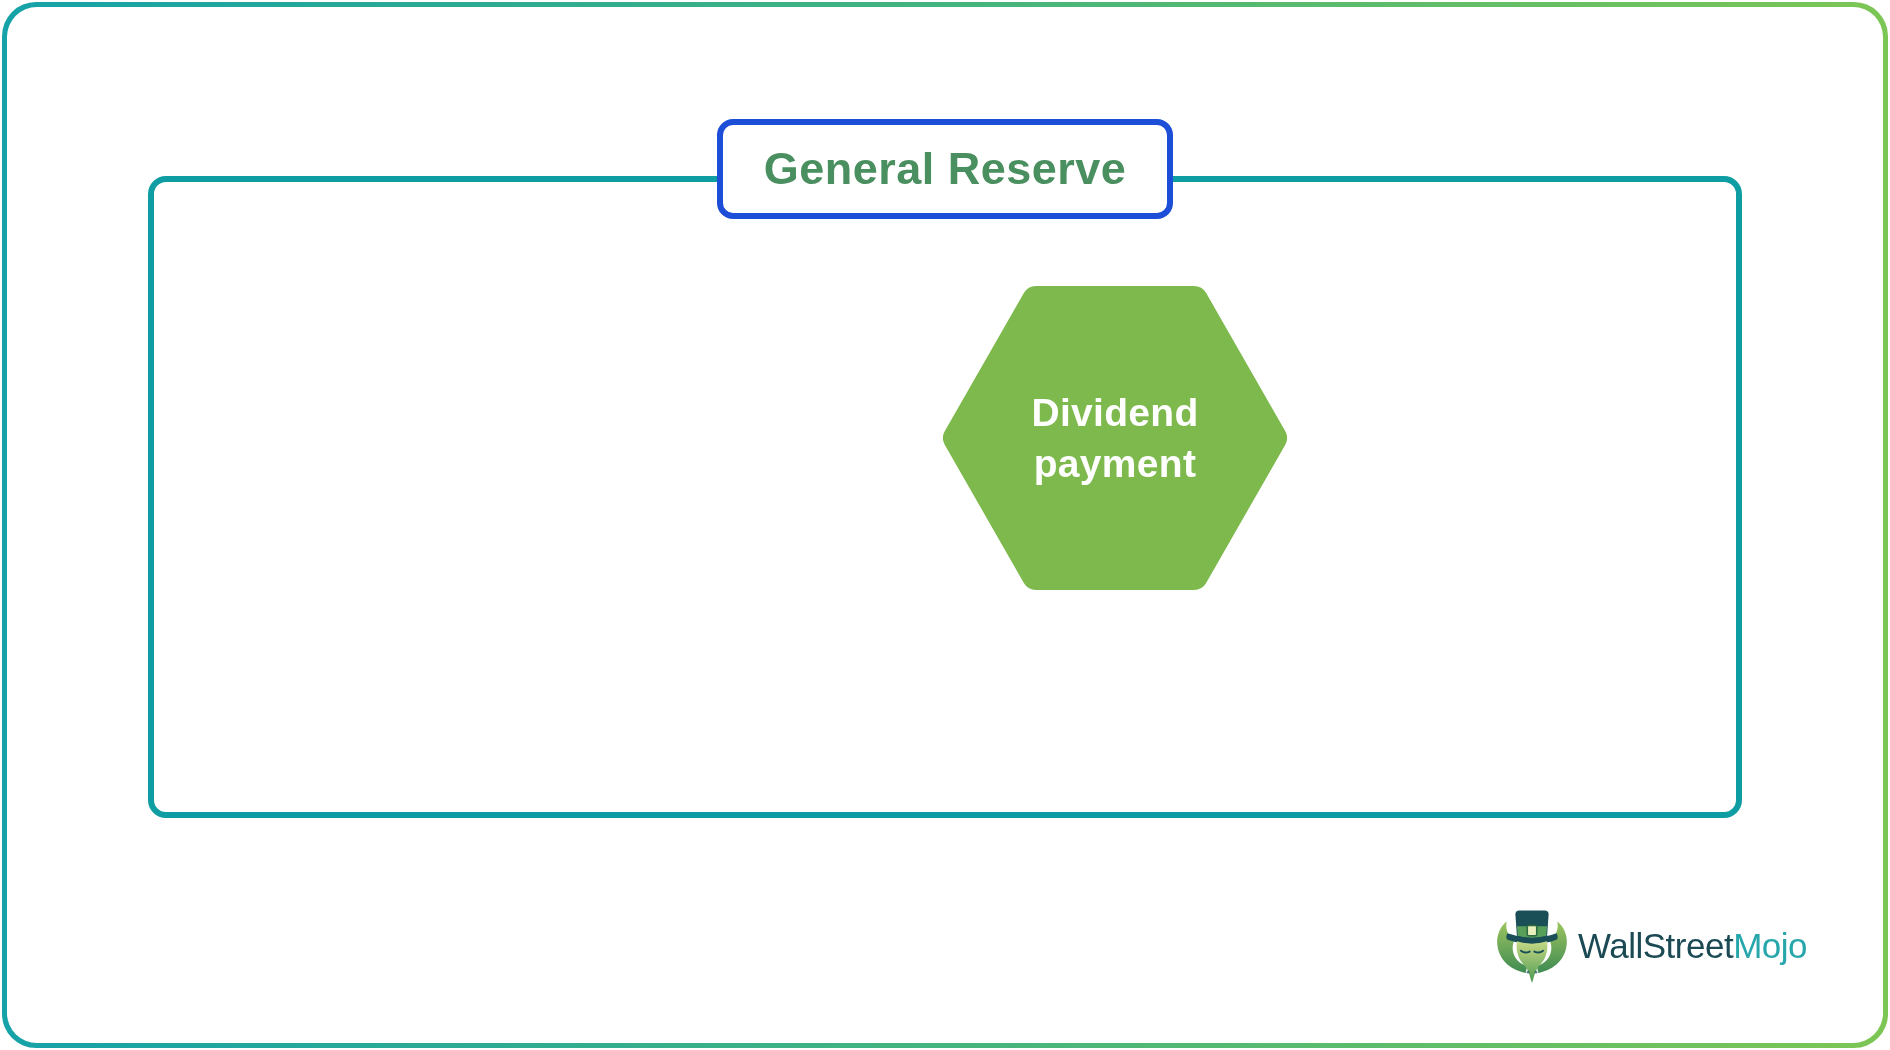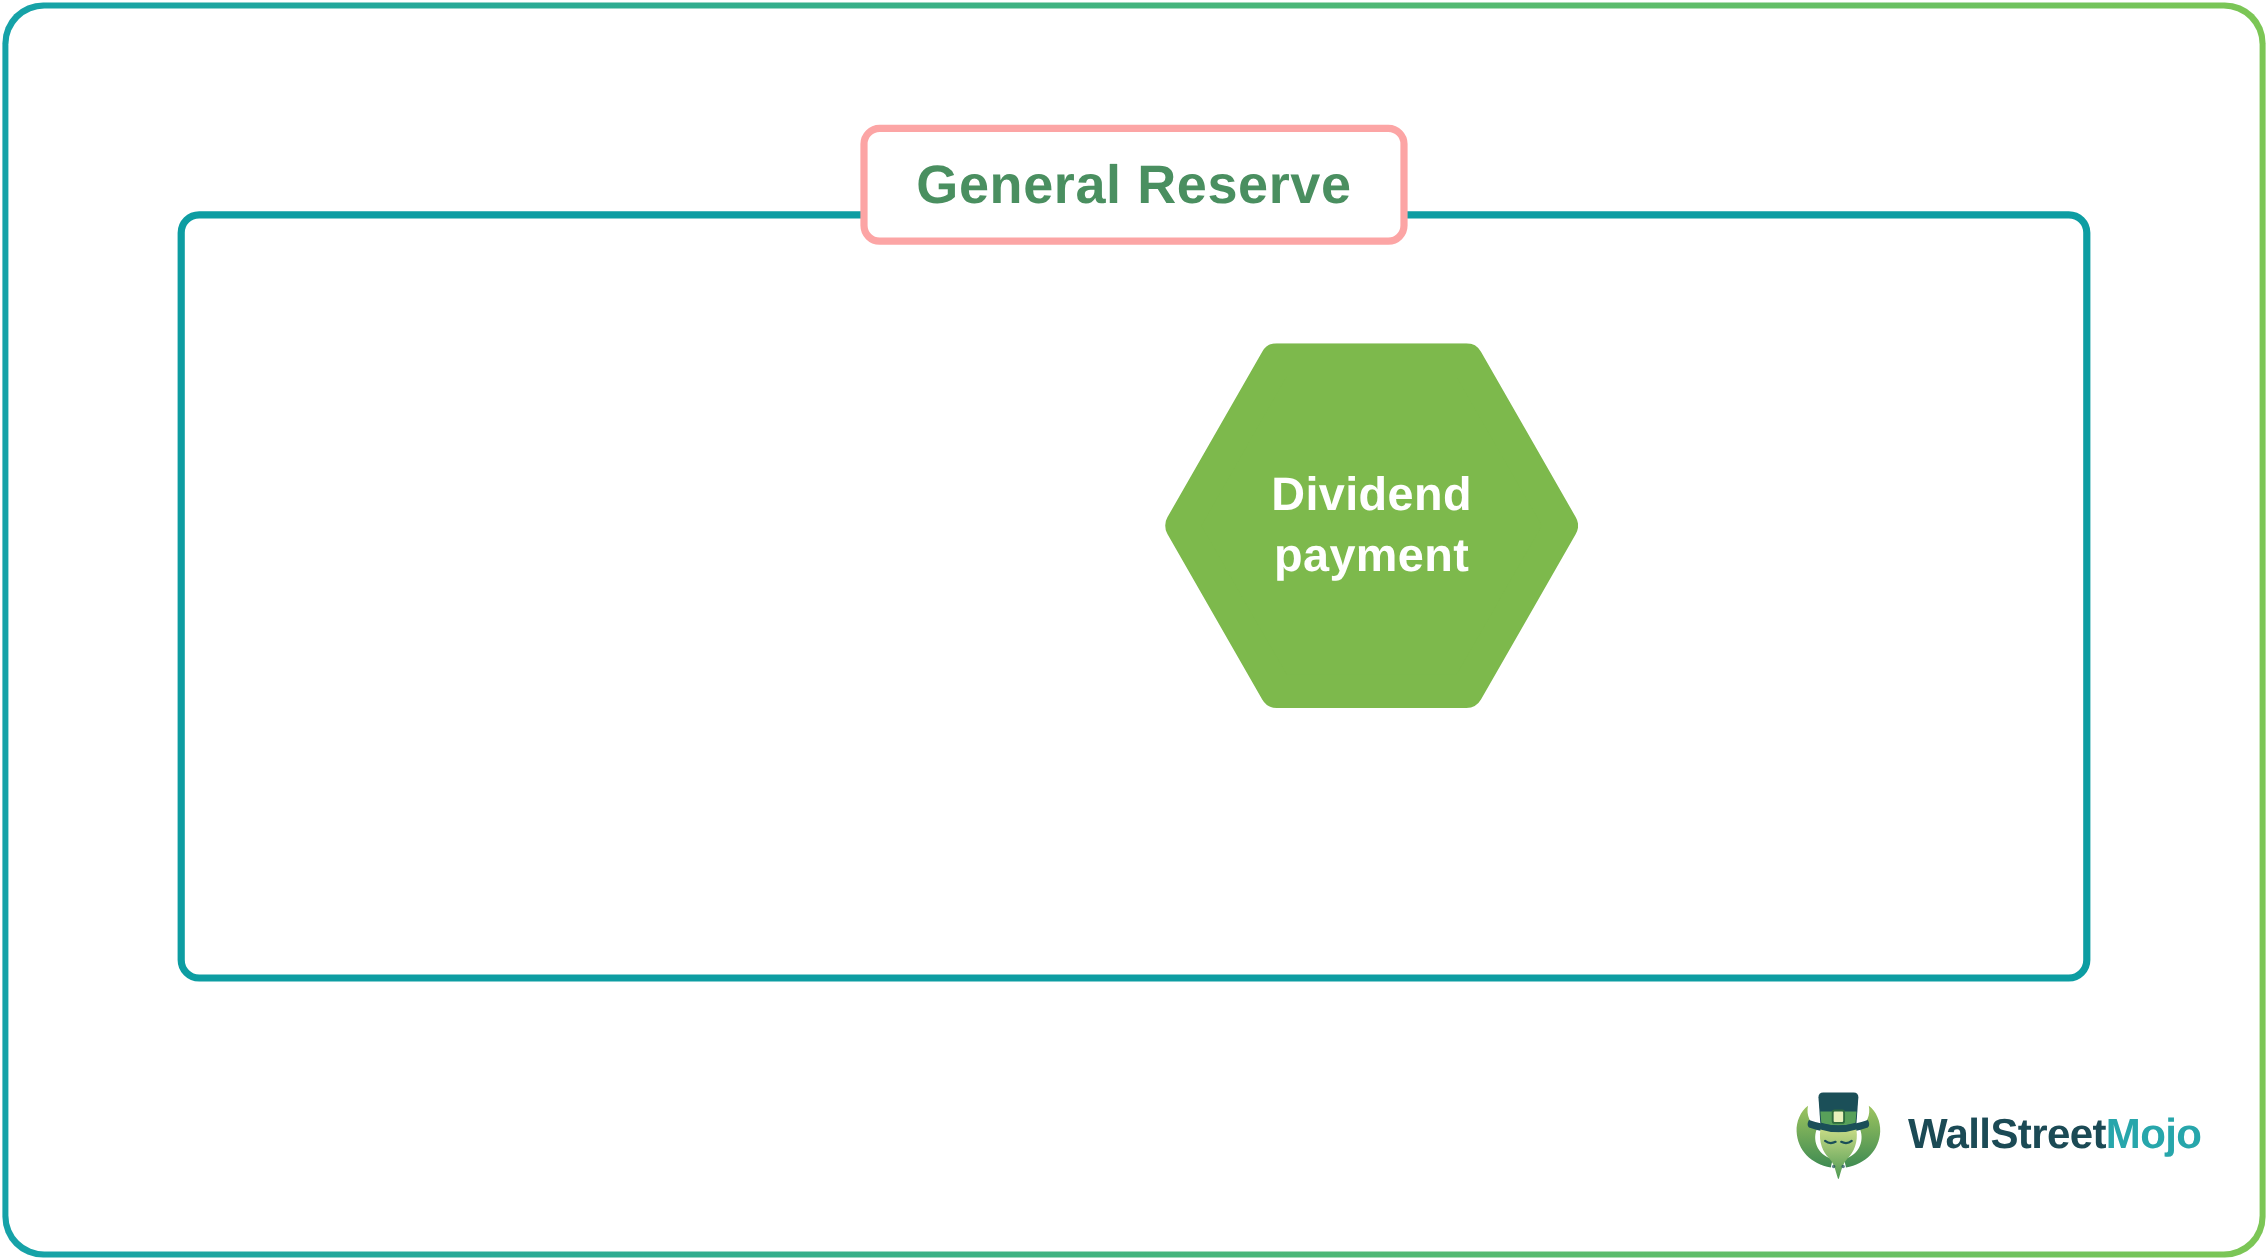--- a/index.html
+++ b/index.html
@@ -37,25 +37,25 @@
     border-radius: 18px;
     z-index: 2;
     background: transparent;
   }
 
   
   .title-box {
     position: absolute;
     left: 50%;
     transform: translateX(-50%);
-    top: 104px;
+    top: 119px;
     width: 444px;
     height: 88px;
     background: #ffffff;
-    border: 6px solid #fca5a5;
+    border: 6px solid #1d4ed8;
     border-radius: 16px;
     display: flex;
     align-items: center;
     justify-content: center;
     z-index: 3;
   }
   .title-text {
     font-size: 45px;
     font-weight: bold;
     color: #4a8f60;
@@ -80,38 +80,38 @@
     text-align: center;
     color: #ffffff;
     font-size: 39px;
     font-weight: bold;
     line-height: 51px;
     white-space: pre-line;
     letter-spacing: 0.3px;
   }
   .hex-contingencies { left: 340px; top: 286px; }
   .hex-working-capital { left: 633px; top: 437px; }
-  .hex-dividend { left: 971px; top: 286px; }
+  .hex-dividend { left: 943px; top: 286px; }
   .hex-losses { left: 1210px; top: 437px; }
 
   
   .logo {
     position: absolute;
     left: 1494px;
     top: 898px;
     height: 96px;
     display: flex;
     align-items: center;
     z-index: 5;
   }
   .logo-mascot { width: 76px; height: 94px; flex: 0 0 auto; }
   .logo-text {
-    margin-left: 20px;
+    margin-left: 8px;
     font-size: 35px;
-    font-weight: bold;
+    font-weight: normal;
     letter-spacing: -0.5px;
     white-space: nowrap;
   }
   .logo-text .primary { color: #1b4a55; }
   .logo-text .secondary { color: #27a6ab; }
 </style>
 </head>
 <body>
 
 <div class="canvas">

